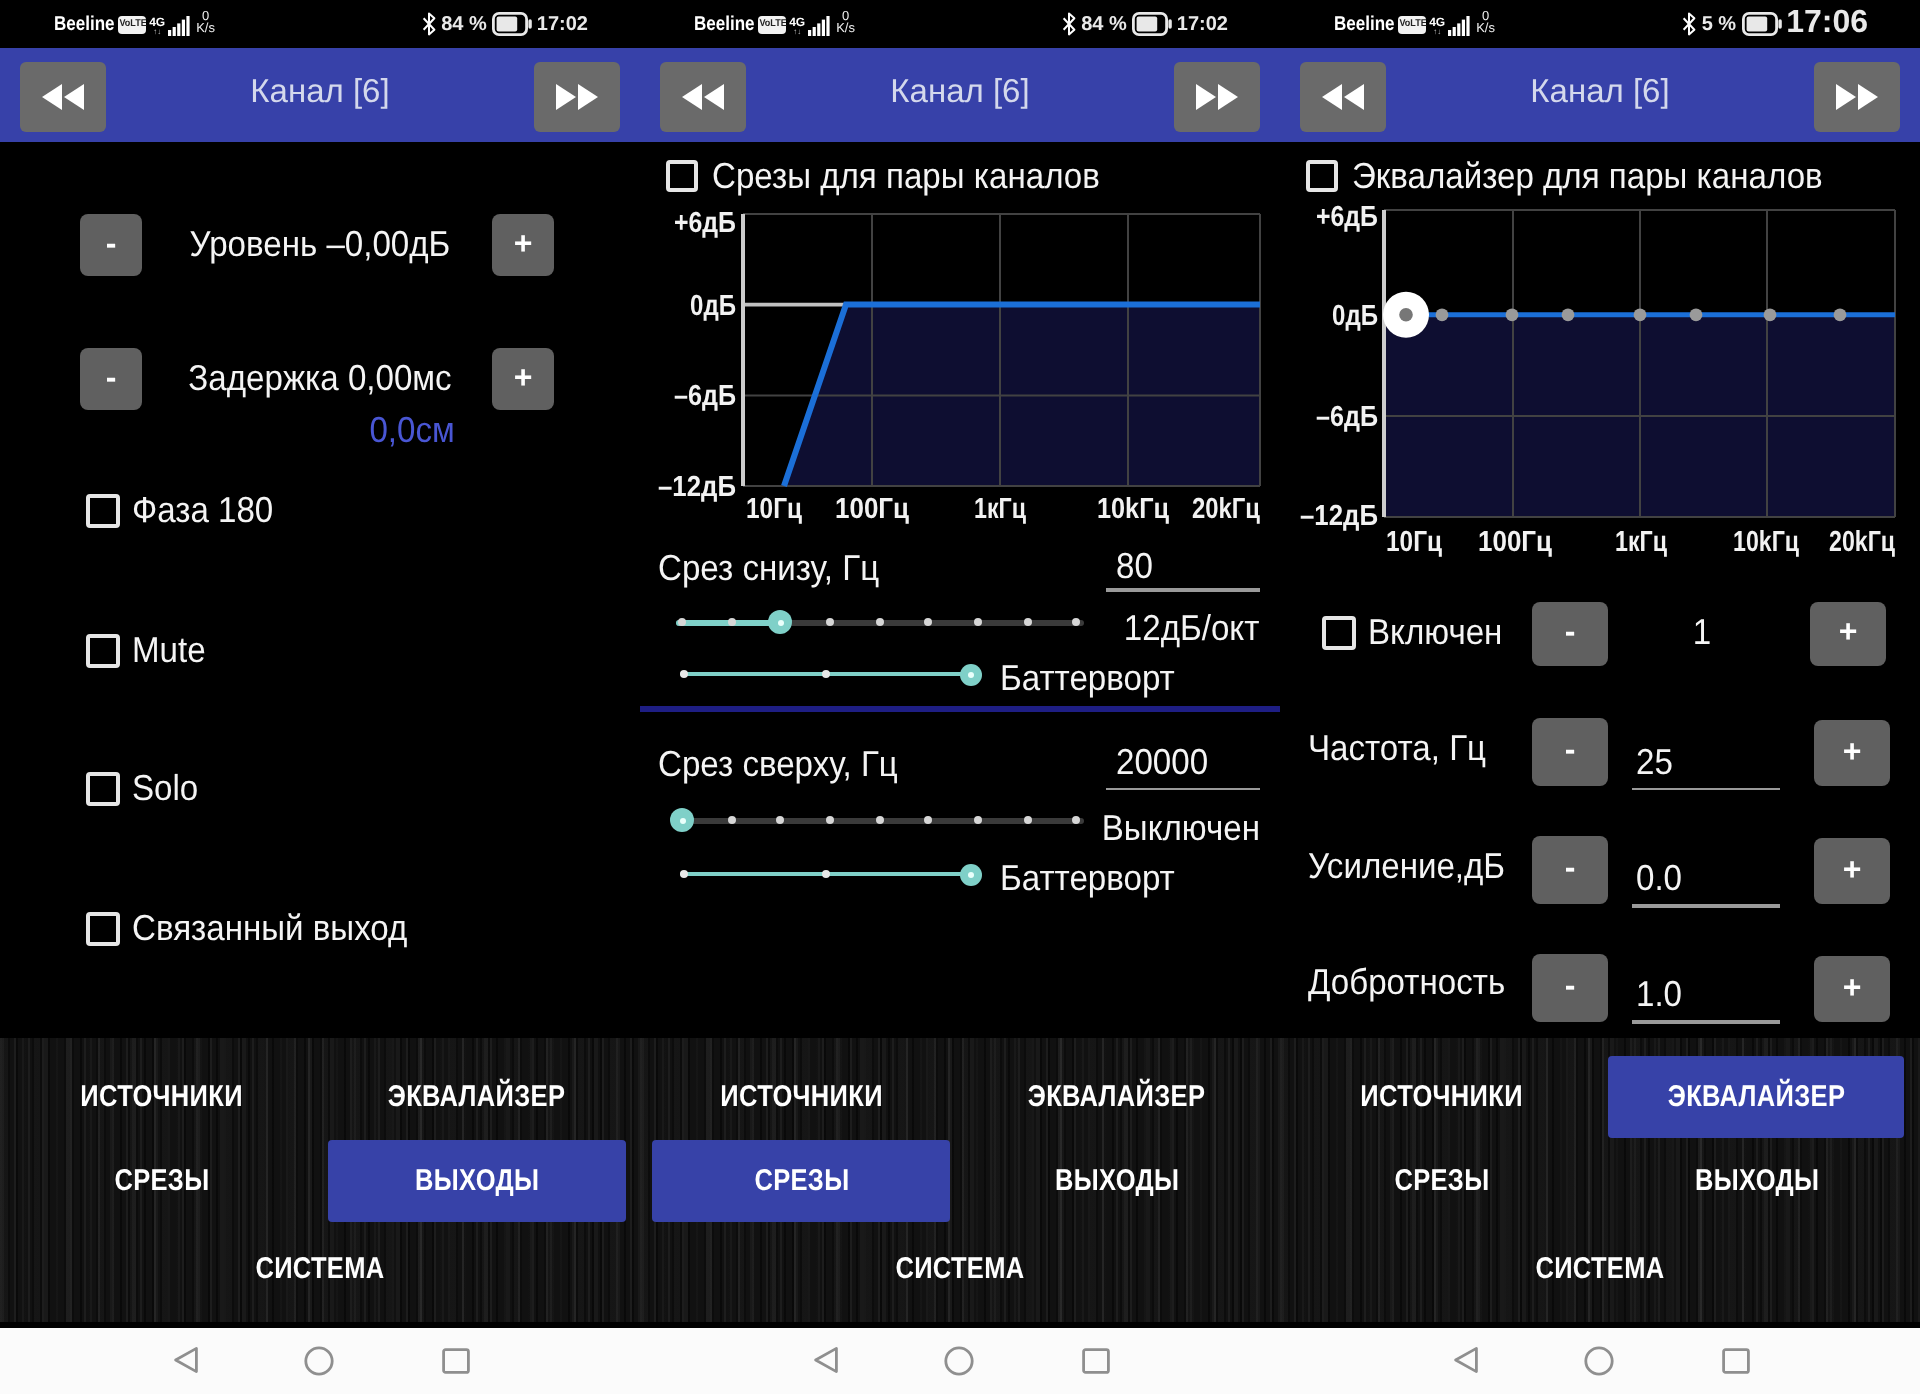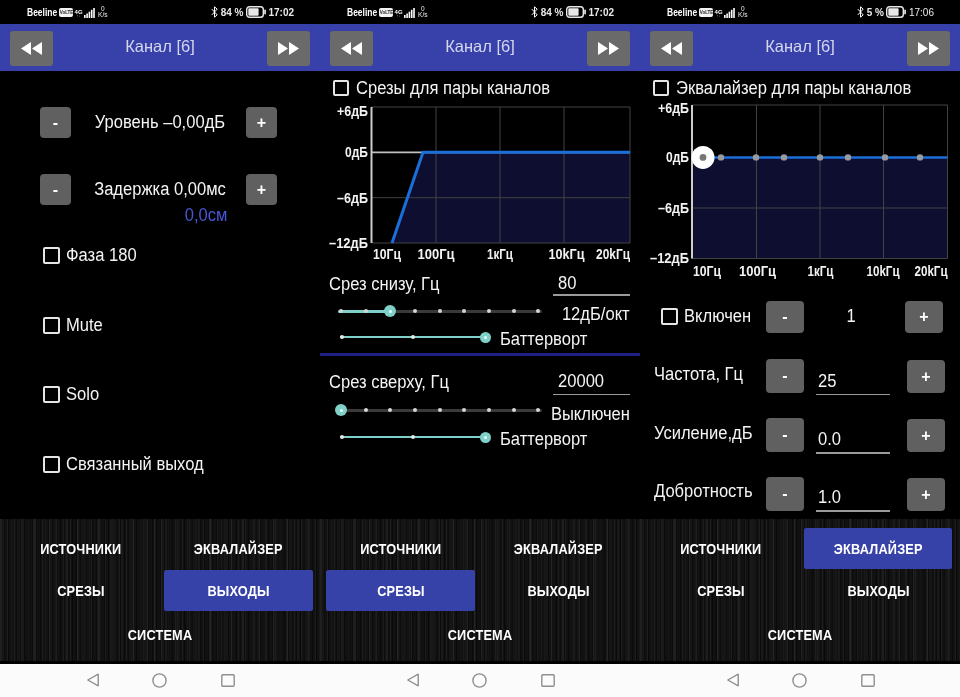--- a/index.html
+++ b/index.html
@@ -303,21 +303,21 @@
     <div class="abs" style="right:26px;top:4px;height:16px;display:flex;align-items:center;gap:2.5px">
       <svg width="7" height="12" viewBox="0 0 7 12">
           <path d="M0.8 3.1 L6.2 8.9 L3.5 11.2 L3.5 0.8 L6.2 3.1 L0.8 8.9" stroke="#fff" stroke-width="1" fill="none" stroke-linejoin="round"></path>
         </svg>
       <span style="font-size:10px;font-weight:bold;color:#e9e9e9">5 %</span>
       <svg width="20" height="12" viewBox="0 0 20 12">
           <rect x="0.7" y="0.7" width="16.6" height="10.6" rx="2.8" fill="none" stroke="#e8e8e8" stroke-width="1.4"></rect>
           <rect x="2.3" y="2.3" width="10.3" height="7.4" rx="1" fill="#e8e8e8"></rect>
           <rect x="18.2" y="3.6" width="1.7" height="4.8" rx="0.85" fill="#e8e8e8"></rect>
         </svg>
-      <span style="font-size:10px;font-weight:normal;color:#e9e9e9">17:06</span>
+      <span style="font-size:16px;font-weight:bold;color:#e9e9e9">17:06</span>
     </div>
   </div>
   <div class="abs hdr"></div>
   <div class="abs abtn" style="left:10px">
     <svg width="21" height="13" viewBox="0 0 21 13">
         <polygon points="10,0 0,6.5 10,13" fill="#fff"></polygon>
         <polygon points="21,0 11,6.5 21,13" fill="#fff"></polygon>
       </svg>
   </div>
   <div class="abs abtn" style="left:267px">

